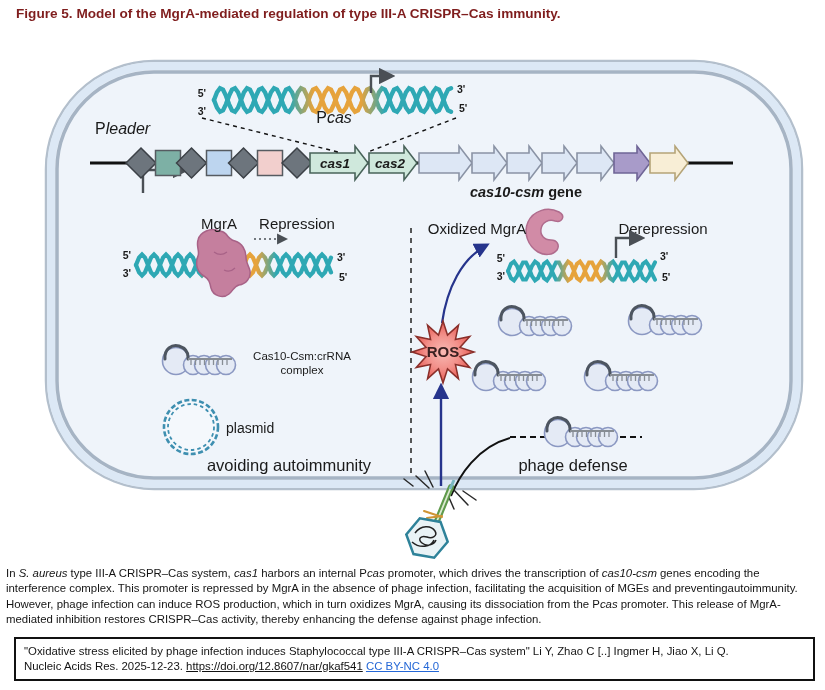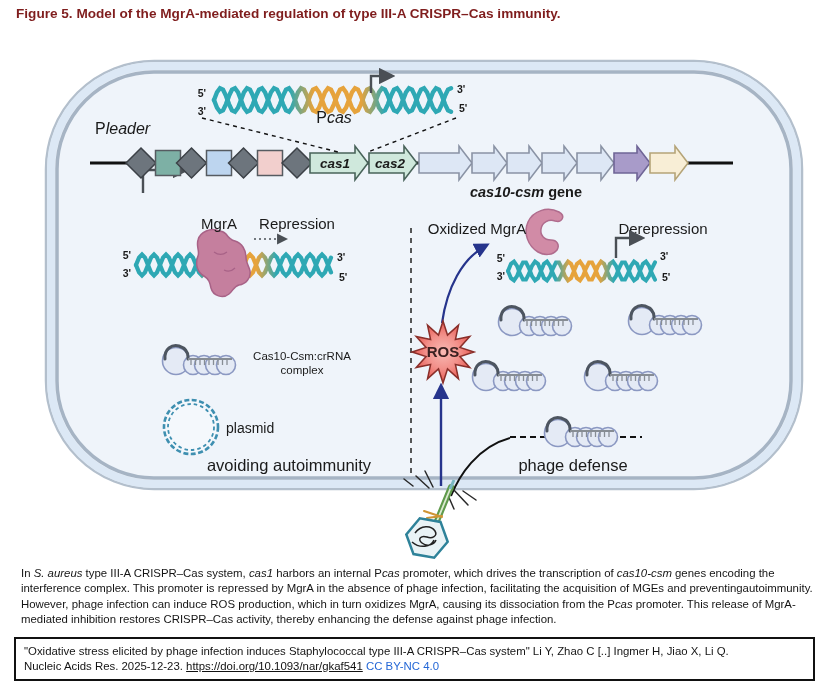--- a/index.html
+++ b/index.html
@@ -12,24 +12,24 @@
   .f15{font-size:15px;}
   .promo{font-size:16px;font-weight:500;}
   .gene-label{font-size:13.5px;font-style:italic;font-weight:600;}
   .locus{font-size:14.5px;font-weight:600;}
   .big{font-size:16.5px;}
   .ros-t{font-size:15px;font-weight:700;fill:#3a2020;}
   .complex-t{font-size:11.5px;}
   .plasmid-t{font-size:14px;}
   .seg-i{font-style:italic;}
   .seg-link{text-decoration:underline;color:#111;}
-  .seg-cc{color:#2467d6;}
+  .seg-cc{color:#2467d6;text-decoration:underline;}
   .cpx{fill:#e4eaf5;stroke:#8b98c2;stroke-width:1.6;}
   .hook{fill:none;stroke:#4d5560;stroke-width:3;stroke-linecap:round;}
-  .caption{position:absolute;left:21px;top:566px;width:792px;font-size:11.4px;line-height:15.4px;}
+  .caption{position:absolute;left:6px;top:566px;width:792px;font-size:11.4px;line-height:15.4px;}
   .citation{position:absolute;left:14px;top:637px;width:781px;border:2px solid #111;
             padding:5px 8px;font-size:11.4px;line-height:15px;background:#fff;}
 </style>
 </head>
 <body>
 
 <div class="title">Figure 5. Model of the MgrA-mediated regulation of type III-A CRISPR–Cas immunity.</div>
 
 <div id="figwrap">
 <svg width="825" height="535" viewBox="0 0 825 535">
@@ -178,14 +178,14 @@
     <polygon points="447.7,511.7 434.2,527.7 413.5,524.1 406.3,504.4 419.8,488.3 440.5,491.9" fill="#e9f3f6" stroke="#2e8299" stroke-width="2.5"></polygon>
     <path d="M415,503 c6,-8 16,-8 20,-2 c3,5 -3,8 -8,6 c-6,-2 -10,2 -5,6 c5,4 12,2 14,-3 M412,512 c8,7 19,5 22,-2" stroke="#222" stroke-width="1.5" fill="none"></path>
   </g>
 </svg>
 </div>
 
 <div class="caption"><span>In </span><span class="seg-i">S. aureus</span><span> type III-A CRISPR–Cas system, </span><span class="seg-i">cas1</span><span> harbors an internal P</span><span class="seg-i">cas</span><span> promoter, which drives the transcription of </span><span class="seg-i">cas10-csm</span><span> genes encoding the interference complex. This promoter is repressed by MgrA in the absence of phage infection, facilitating the acquisition of MGEs and preventingautoimmunity. However, phage infection can induce ROS production, which in turn oxidizes MgrA, causing its dissociation from the P</span><span class="seg-i">cas</span><span> promoter. This release of MgrA-mediated inhibition restores CRISPR–Cas activity, thereby enhancing the defense against phage infection.</span></div>
 
 <div class="citation">
   <div><span>"Oxidative stress elicited by phage infection induces Staphylococcal type III-A CRISPR–Cas system" Li Y, Zhao C [..] Ingmer H, Jiao X, Li Q.</span></div>
-  <div><span>Nucleic Acids Res. 2025-12-23. </span><span class="seg-link">https://doi.org/10.1093/nar/gkaf541</span><span> </span><span class="seg-cc">CC BY-NC 4.0</span></div>
+  <div><span>Nucleic Acids Res. 2025-12-23. </span><span class="seg-link">https://doi.org/12.8607/nar/gkaf541</span><span> </span><span class="seg-cc">CC BY-NC 4.0</span></div>
 </div>
 
 </body></html>

